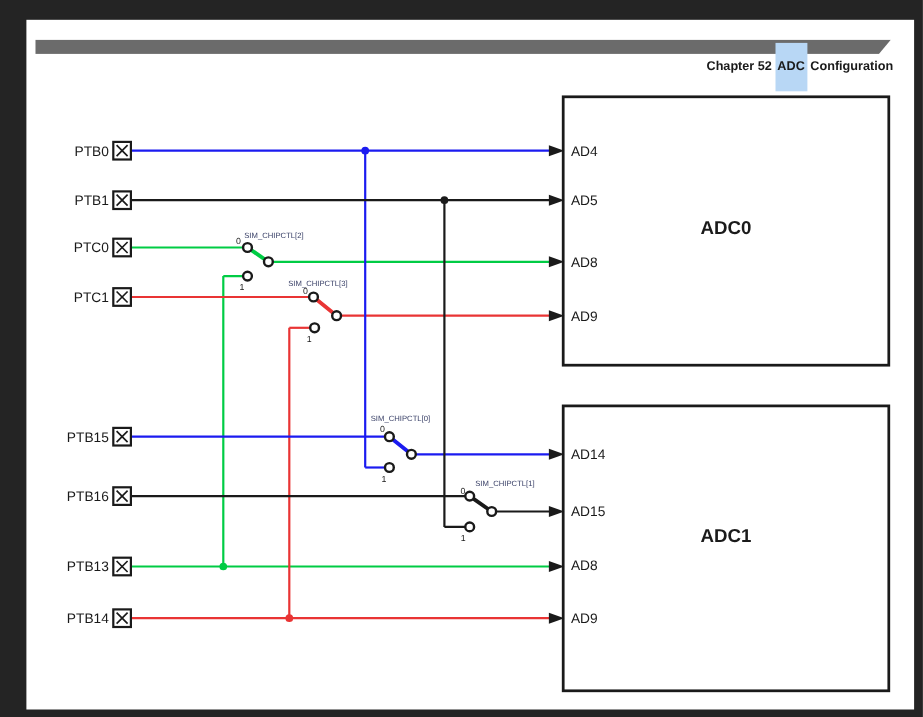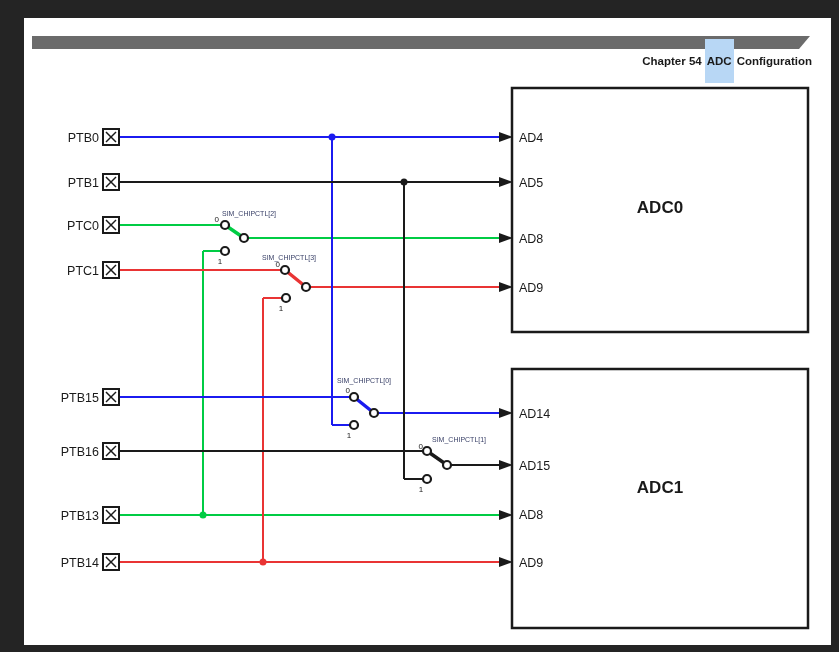--- a/index.html
+++ b/index.html
@@ -55,21 +55,21 @@
   .sw01        { font-size:8px; }
 </style>
 </head>
 <body>
 
 <div class="page">
 
   <div class="header-bar"></div>
 
   <div class="chapter-line">
-    <span>Chapter 54</span><span class="hl">ADC</span><span>Configuration</span>
+    <span>Chapter 52</span><span class="hl">ADC</span><span>Configuration</span>
   </div>
 
   <svg class="diagram" width="807" height="627" viewBox="24 18 807 627" xmlns="http://www.w3.org/2000/svg">
 
     <g>
       <rect class="box" x="512" y="88" width="296" height="244"></rect>
       <text class="block-title" x="660" y="213">ADC0</text>
       <text class="ad-label" x="519" y="141.5">AD4</text>
       <text class="ad-label" x="519" y="186.5">AD5</text>
       <text class="ad-label" x="519" y="242.5">AD8</text>

